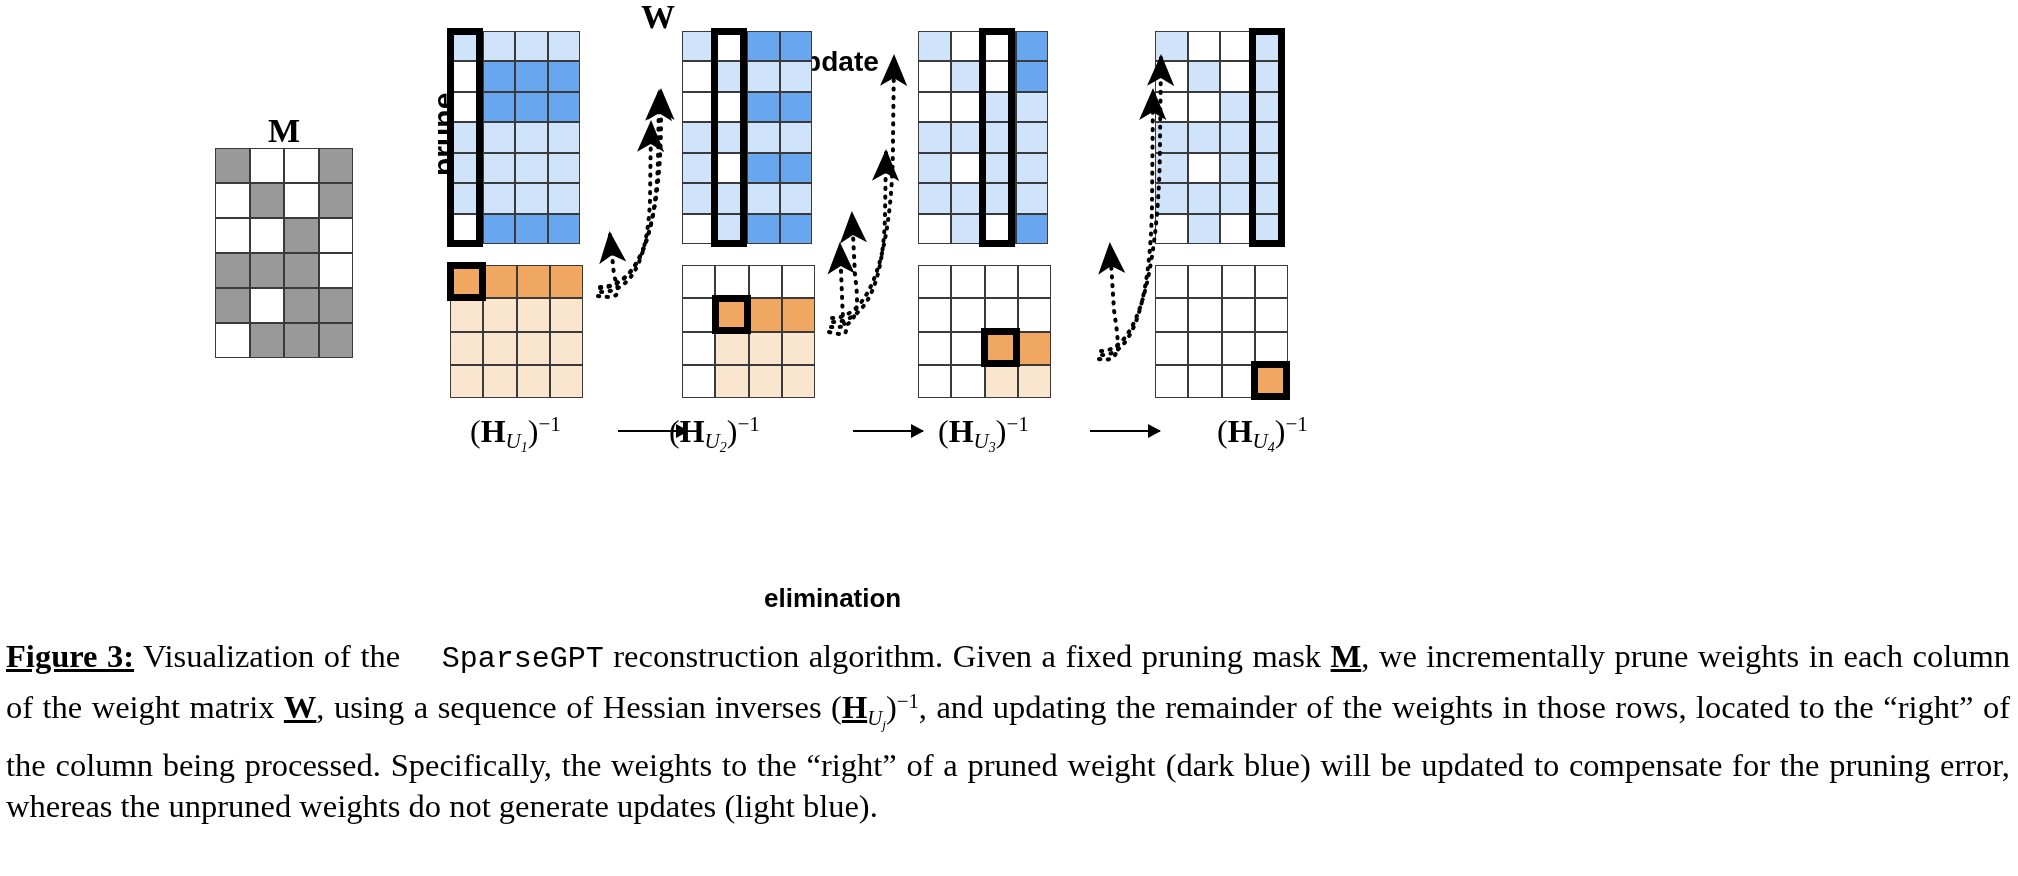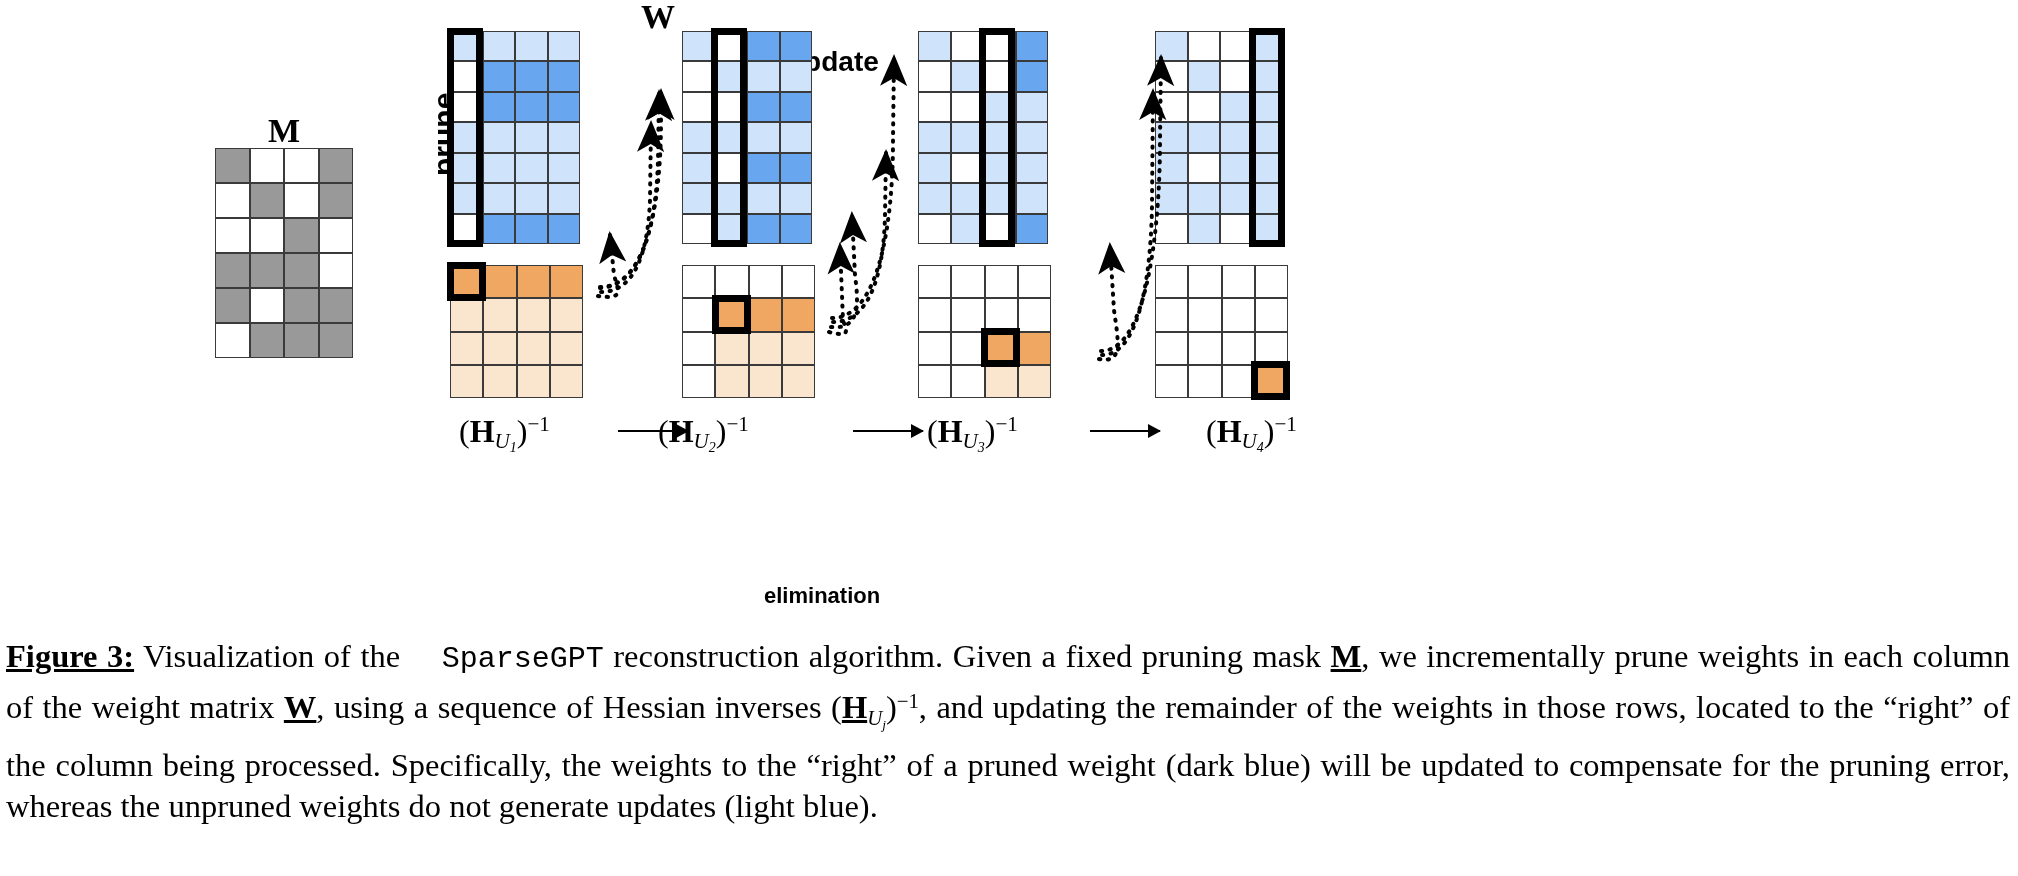--- a/index.html
+++ b/index.html
@@ -32,24 +32,24 @@
   
   .lbl{position:absolute;white-space:nowrap;color:#000;}
   .lbl-bold-serif{font-family:"Liberation Serif",serif;font-weight:bold;}
   .lbl-bold-sans{font-family:"Liberation Sans",sans-serif;font-weight:bold;}
 
   #label-W{font-size:34px;left:641px;top:-2px;}
   #label-M{font-size:34px;left:268px;top:112px;}
   #label-prune{font-size:30px;left:-6px;top:0px;
       transform:translate(433px,176px) rotate(-90deg);transform-origin:0 0;}
   #label-update{font-size:28px;left:787px;top:46px;}
-  #label-elimination{font-size:22px;left:764px;top:583px;}
-
-  
-  .hlabel{position:absolute;font-family:"Liberation Serif",serif;font-size:32px;color:#000;white-space:nowrap;}
+  #label-elimination{font-size:26px;left:764px;top:583px;}
+
+  
+  .hlabel{position:absolute;font-family:"Liberation Serif",serif;font-size:32px;color:#000;white-space:nowrap;margin-left:11px;}
   .hlabel .bb{font-weight:bold;}
   .hlabel sub{font-size:0.66em;vertical-align:-0.32em;}
   .hlabel sup{font-size:0.66em;vertical-align:0.50em;}
 
   
   .straight-arrow{position:absolute;height:2px;background:#000;}
   .straight-arrow::after{content:"";position:absolute;right:-1px;top:-6px;
      border-left:13px solid #000;border-top:7px solid transparent;border-bottom:7px solid transparent;}
 
   

